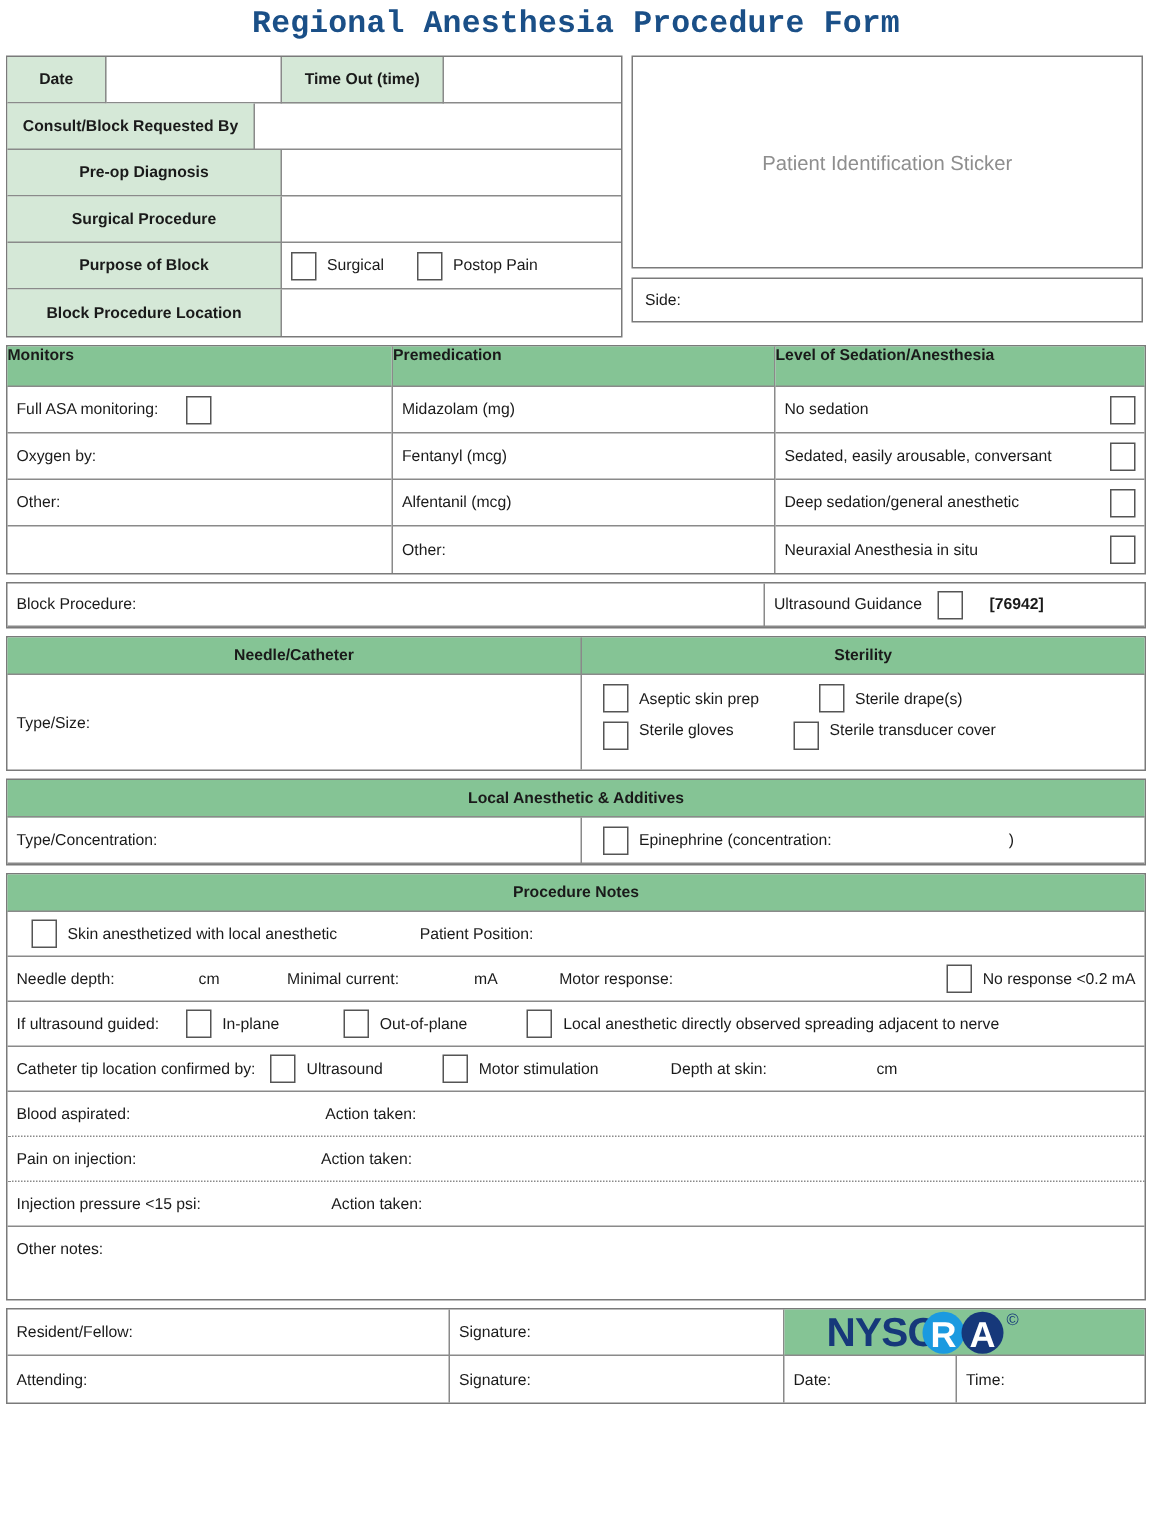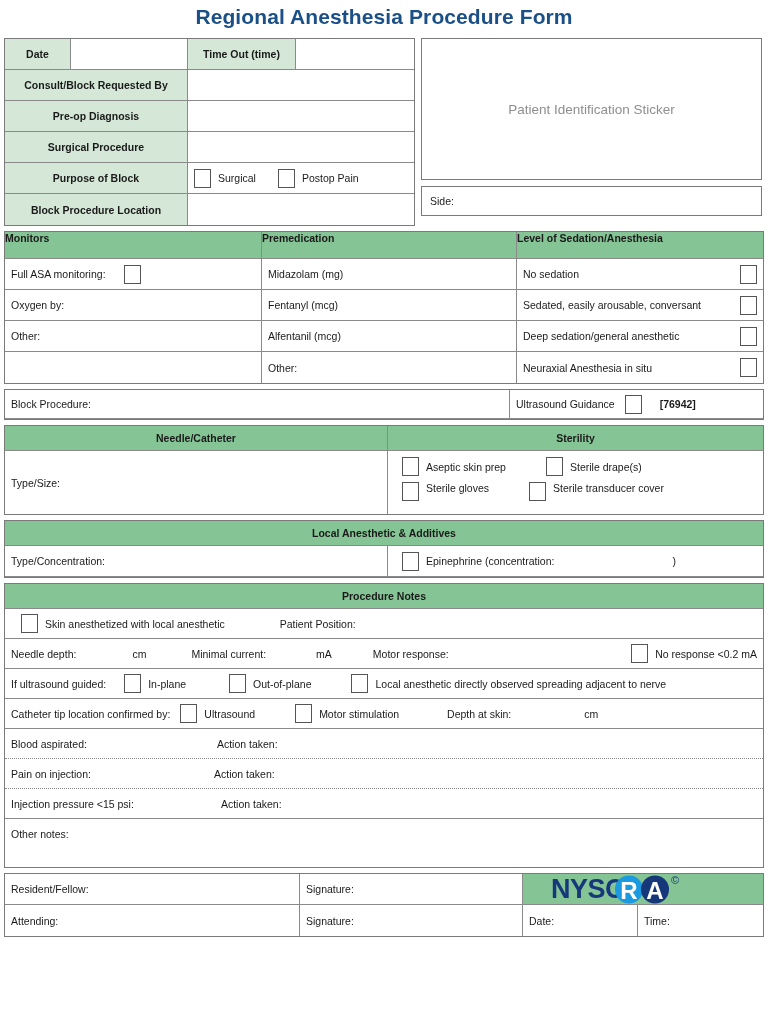--- a/index.html
+++ b/index.html
@@ -11,20 +11,21 @@
   }
   .page { width: 768px; height: 1013px; position: relative; padding: 0 4px; }
 
   .form-title {
     text-align: center;
     color: #1a4f87;
     font-size: 21px;
     font-weight: bold;
     letter-spacing: 0.1px;
     padding: 5px 0 9px 0;
+    font-family: Liberation Mono, monospace;
   }
 
   
   .blk { border: 1.5px solid #7a7a7a; }
   .row { display: flex; }
   .cell {
     border-right: 1px solid #8a8a8a;
     border-bottom: 1px solid #8a8a8a;
     display: flex; align-items: center;
     font-size: 10.5px;
@@ -105,21 +106,21 @@
 
   <div class="top-wrap">
     <div class="top-left blk">
       <div class="row">
         <div class="cell lbl-green" style="width:66px;height:31px">Date</div>
         <div class="cell" style="width:117px;height:31px"></div>
         <div class="cell lbl-green" style="width:108px;height:31px">Time Out (time)</div>
         <div class="cell last" style="flex:1;height:31px"></div>
       </div>
       <div class="row">
-        <div class="cell lbl-green" style="width:183px;height:31px">Consult/Block Requested By</div>
+        <div class="cell lbl-green" style="width:165px;height:31px">Consult/Block Requested By</div>
         <div class="cell last" style="flex:1;height:31px"></div>
       </div>
       <div class="row">
         <div class="cell lbl-green" style="width:183px;height:31px">Pre-op Diagnosis</div>
         <div class="cell last" style="flex:1;height:31px"></div>
       </div>
       <div class="row">
         <div class="cell lbl-green" style="width:183px;height:31px">Surgical Procedure</div>
         <div class="cell last" style="flex:1;height:31px"></div>
       </div>

